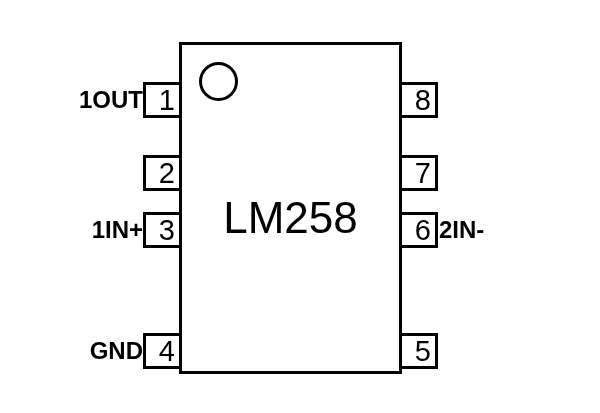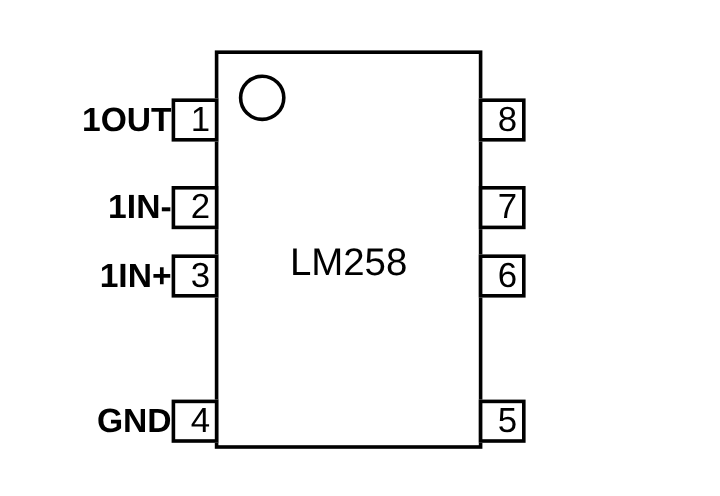--- a/index.html
+++ b/index.html
@@ -38,21 +38,21 @@
     box-sizing: content-box;
   }
   .chip-title {
     position: absolute;
     left: 179px;
     top: 196px;
     width: 223px;
     height: 44px;
     line-height: 44px;
     text-align: center;
-    font-size: 32px;
+    font-size: 44px;
     font-weight: 400;
     letter-spacing: 0px;
     white-space: nowrap;
   }
   .pin-box {
     position: absolute;
     width: 33px;
     height: 30px;
     border: 3px solid #000000;
     background: #ffffff;
@@ -67,21 +67,21 @@
   .pin-num {
     font-size: 29px;
     font-weight: 400;
     line-height: 1;
     padding-right: 4px;
   }
   .pin-label {
     position: absolute;
     height: 36px;
     line-height: 36px;
-    font-size: 28px;
+    font-size: 24px;
     font-weight: 700;
     white-space: nowrap;
   }
   .pin-label.left  { right: 457px; text-align: right; }
   .pin-label.right { left: 439px;  text-align: left;  }
   .row-0 { top: 82px; }
   .row-1 { top: 155px; }
   .row-2 { top: 212px; }
   .row-3 { top: 301px; margin-top: 32px; }
 </style>
@@ -94,21 +94,20 @@
 
   <div class="pin1-dot"></div>
 
   <div class="chip-title">LM258</div>
 
   <div class="pin-label left row-0">1OUT</div>
   <div class="pin-box left row-0">
     <span class="pin-num">1</span>
   </div>
 
-  <div class="pin-label left row-1">1IN-</div>
   <div class="pin-box left row-1">
     <span class="pin-num">2</span>
   </div>
 
   <div class="pin-label left row-2">1IN+</div>
   <div class="pin-box left row-2">
     <span class="pin-num">3</span>
   </div>
 
   <div class="pin-label left row-3">GND</div>
@@ -120,18 +119,19 @@
     <span class="pin-num">8</span>
   </div>
 
   <div class="pin-box right row-1">
     <span class="pin-num">7</span>
   </div>
 
   <div class="pin-box right row-2">
     <span class="pin-num">6</span>
   </div>
+  <div class="pin-label right row-2">2IN-</div>
 
   <div class="pin-box right row-3">
     <span class="pin-num">5</span>
   </div>
 
 </div>
 
 </body></html>

